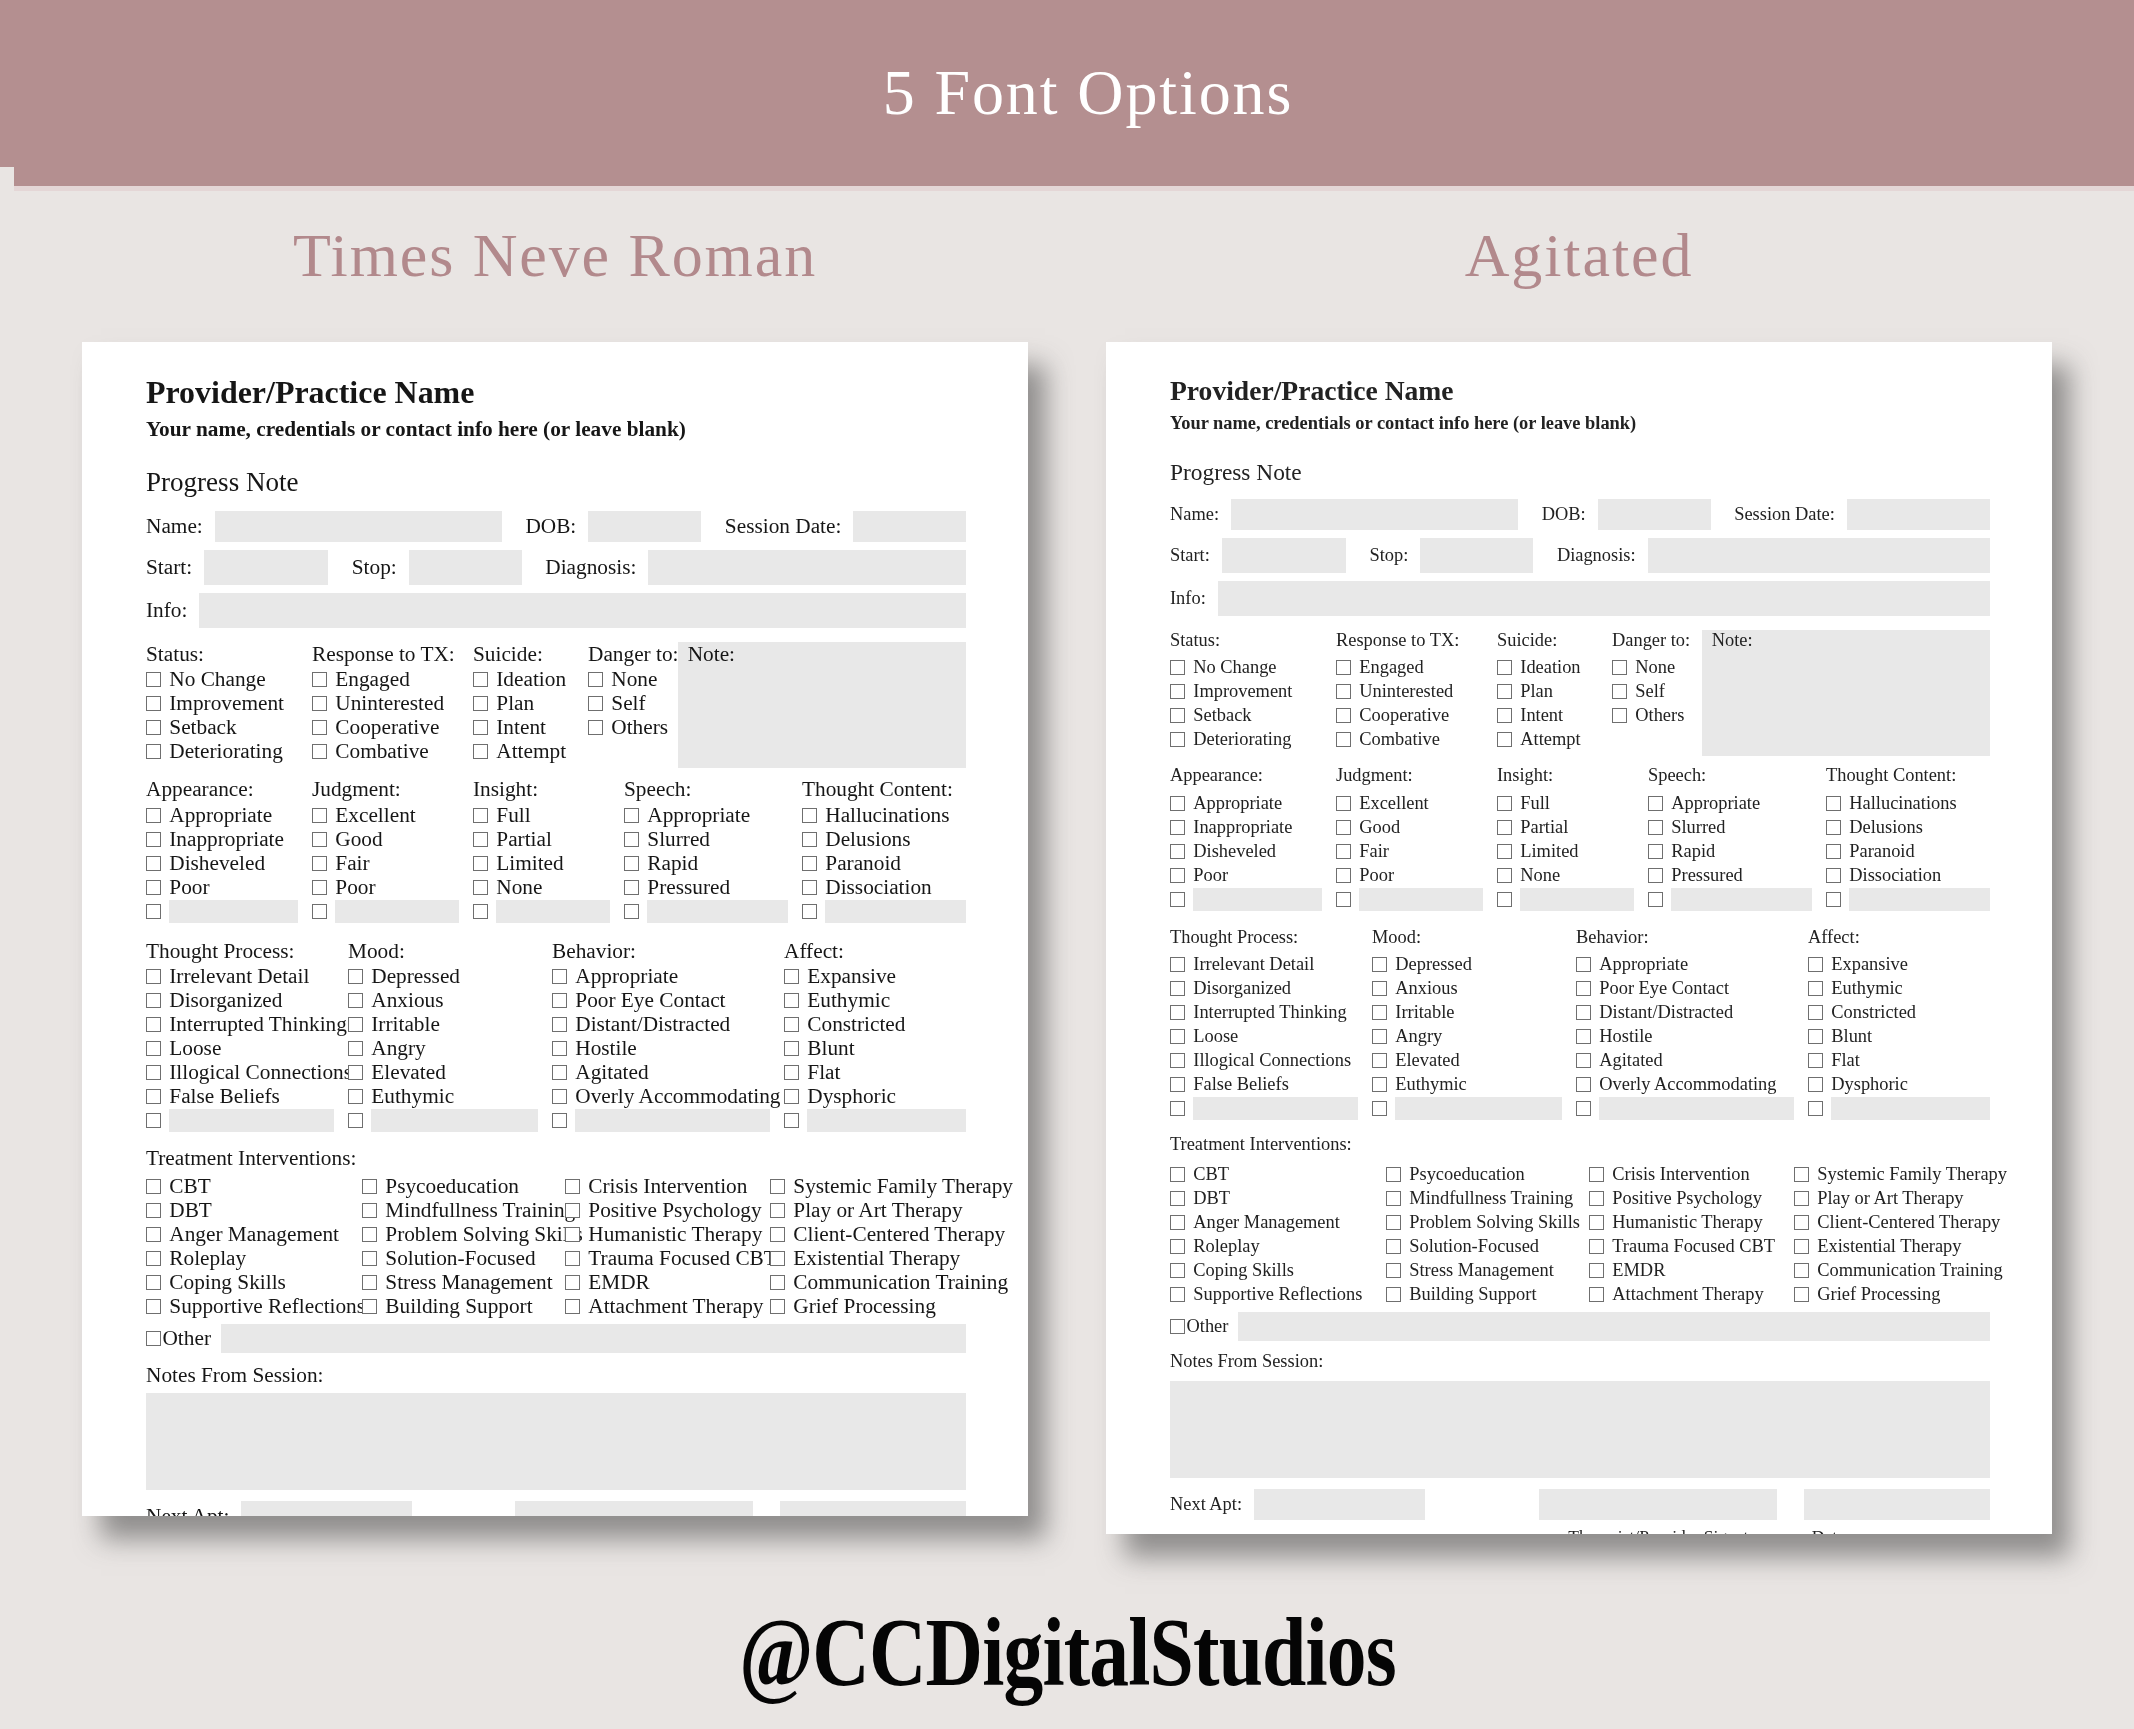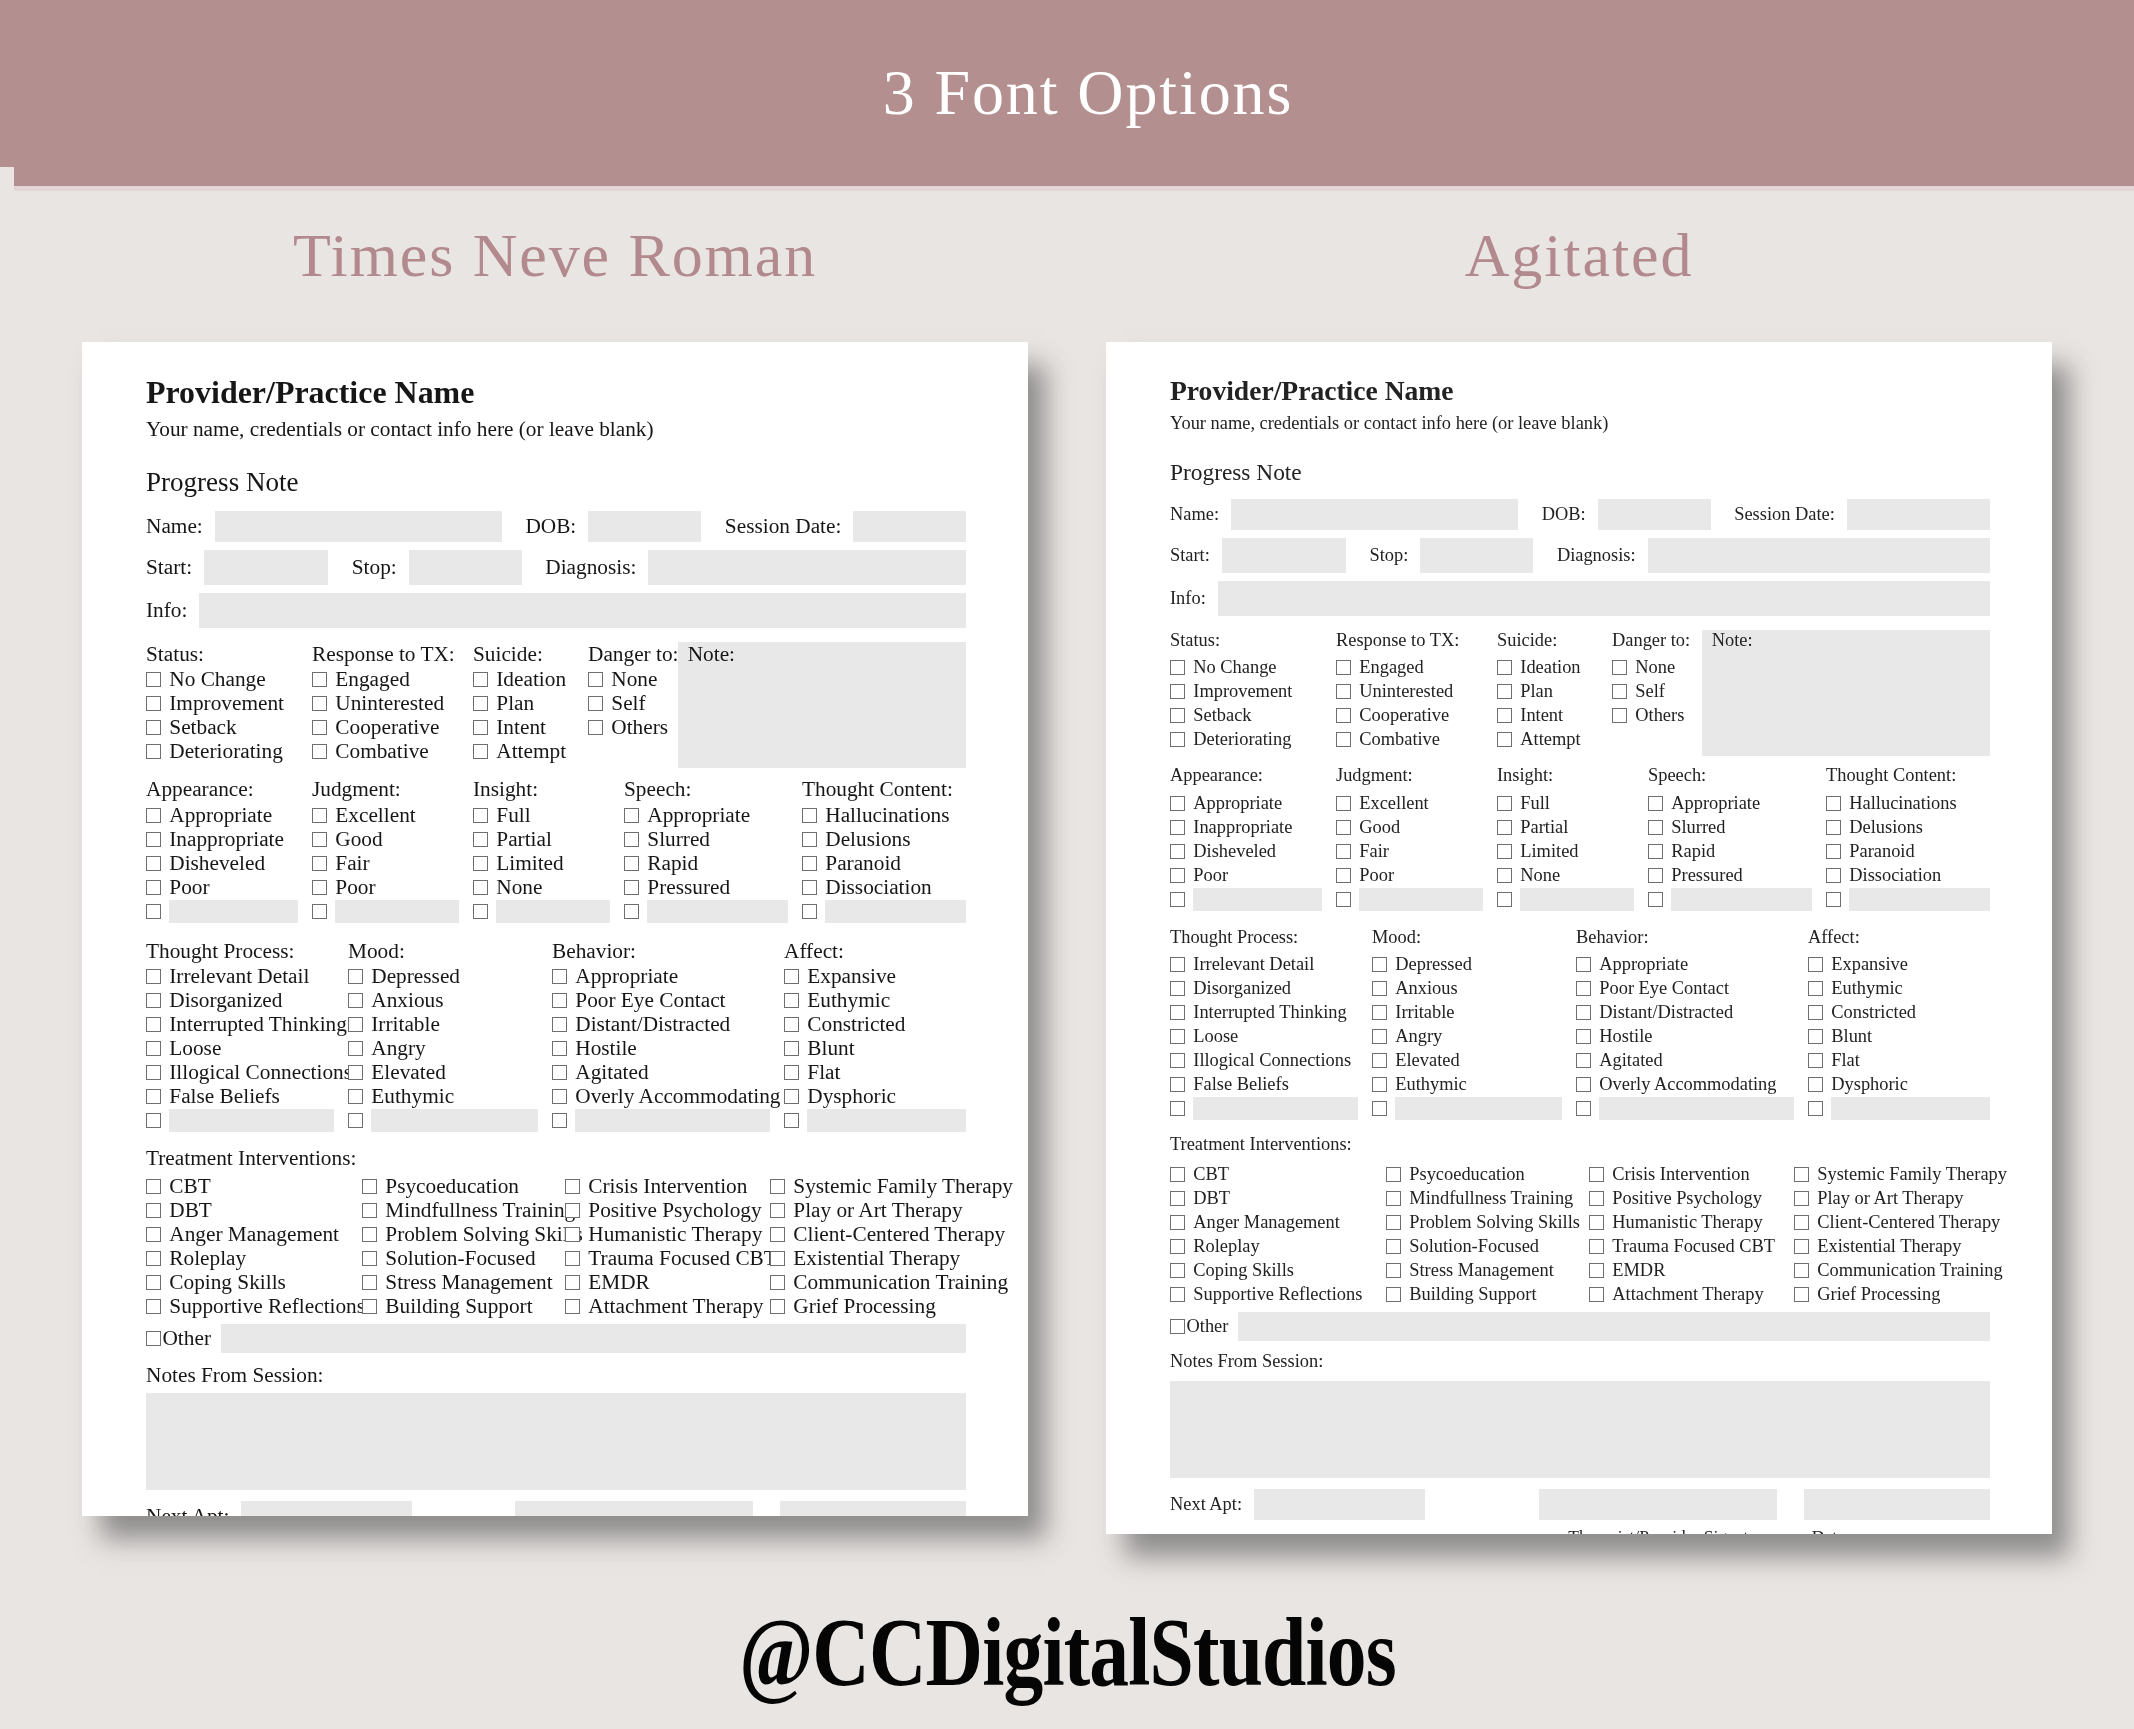--- a/index.html
+++ b/index.html
@@ -54,21 +54,21 @@
   }
   #paper-right {
     left: 1106px; height: 1192px;
     font-family: cursive;
     font-size: 18.4px;
     color: #222222;
   }
 
   
   .f-title { font-size: 1.5em;  font-weight: bold; }
-  .f-sub   { font-size: 1em;    margin-top: 5.8px; }
+  .f-sub   { font-size: 1em;    margin-top: 5.8px; font-weight: bold; }
   .f-pn    { font-size: 1.27em; margin-top: 25px; }
 
   .frow { display: flex; align-items: center; gap: 12px; }
   .r-name  { margin-top: 13.6px; }
   .r-start { margin-top: 7.8px; }
   .r-info  { margin-top: 7.8px; justify-content: flex-end; }
   .flabel { white-space: nowrap; }
   .ml { margin-left: 11.6px; }
   .fbox { display: inline-block; background: #e8e8e8; height: 31px; flex: none; }
   .fbox.h36 { height: 35px; }
@@ -113,21 +113,21 @@
     text-align: center;
     font-family: "Liberation Serif", "DejaVu Serif", serif;
     font-weight: bold; font-size: 97px; color: #050505;
     transform: scaleX(0.82); letter-spacing: -1px;
   }
 </style>
 </head>
 <body>
 
 <div class="banner">
-  <div class="banner-title">3 Font Options</div>
+  <div class="banner-title">5 Font Options</div>
 </div>
 <div class="banner-strip"></div>
 <div class="banner-notch"></div>
 
 <div class="panel-heading" id="heading-left">Times Neve Roman</div>
 <div class="panel-heading" id="heading-right">Agitated</div>
 
 <div class="paper" id="paper-left">
   <div class="f-title">Provider/Practice Name</div>
   <div class="f-sub">Your name, credentials or contact info here (or leave blank)</div>

